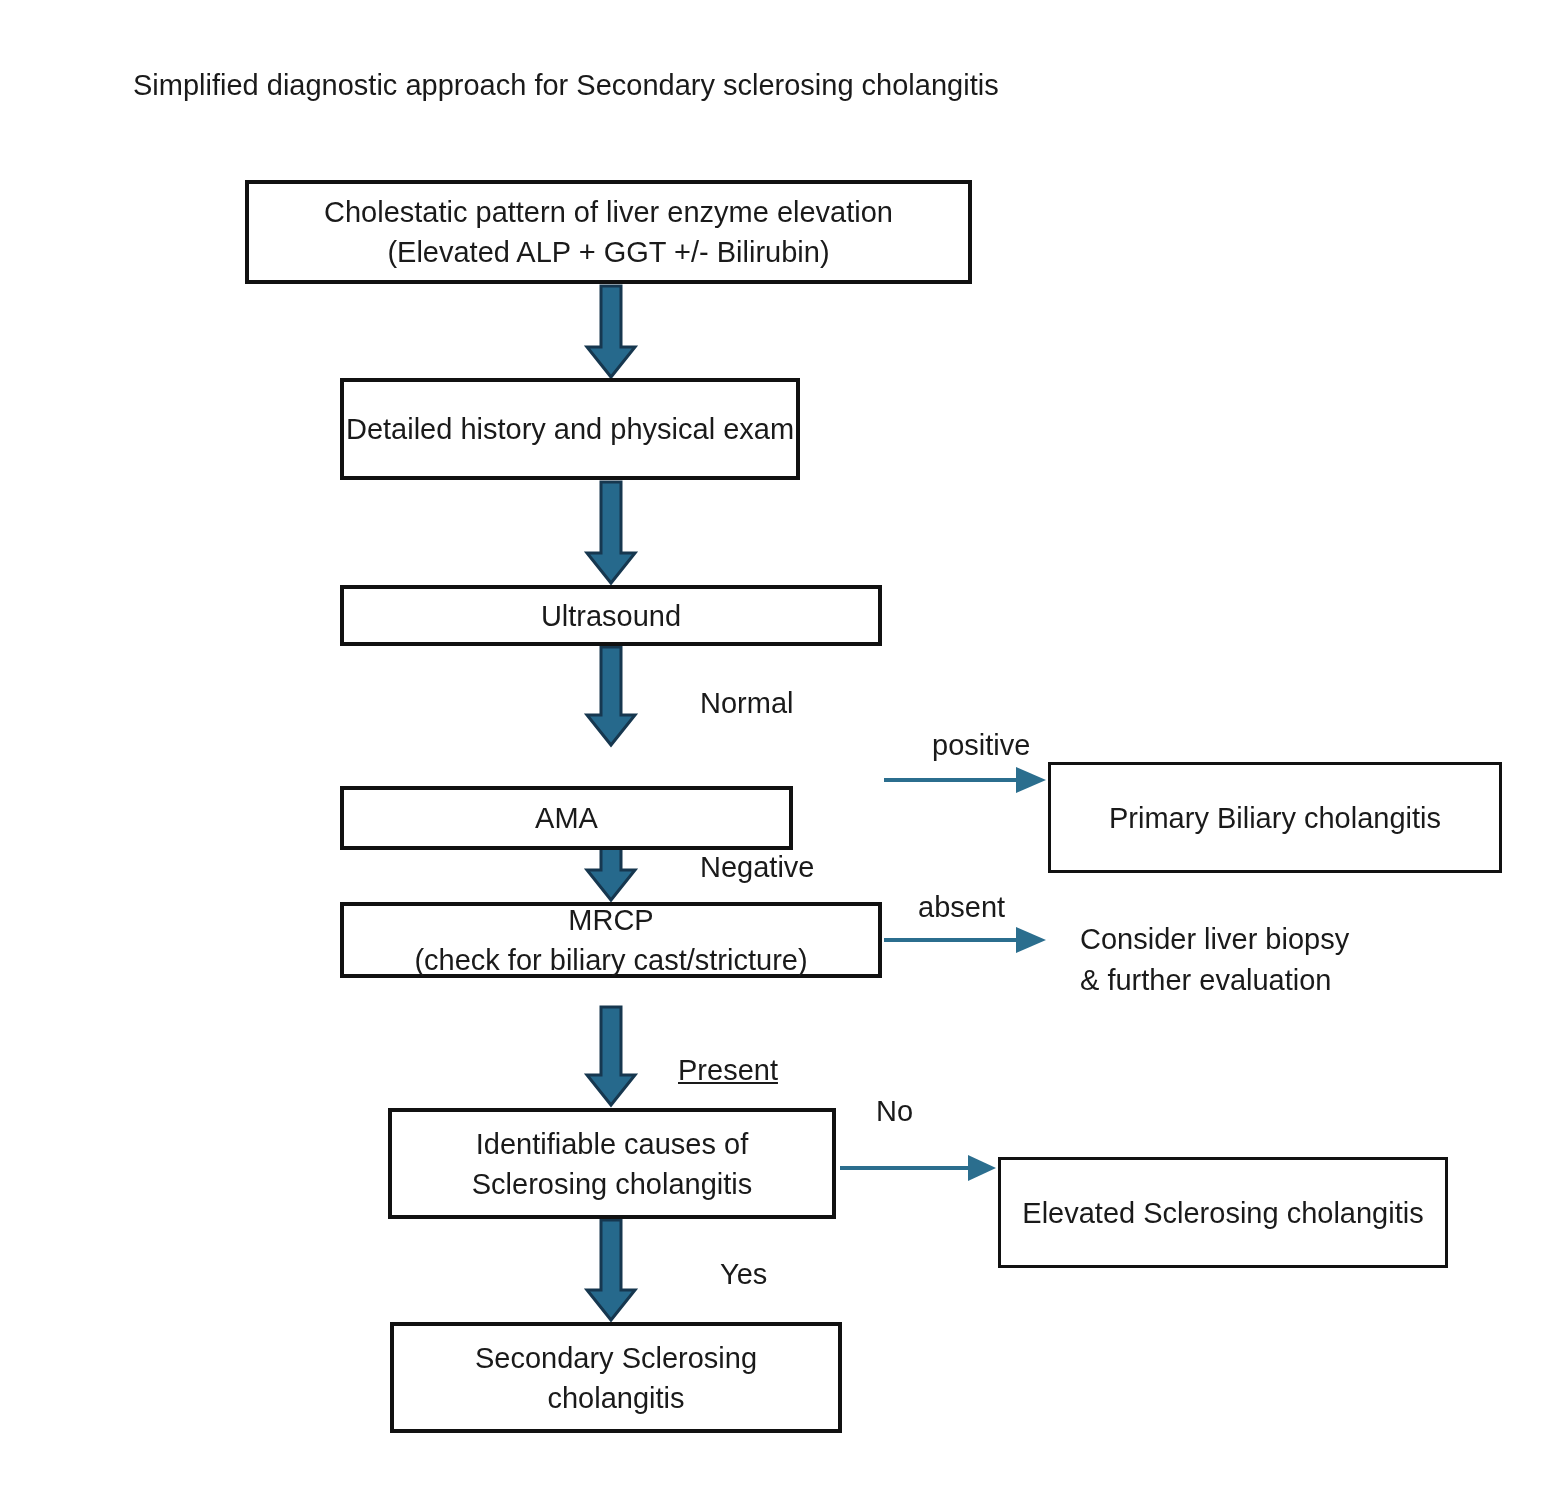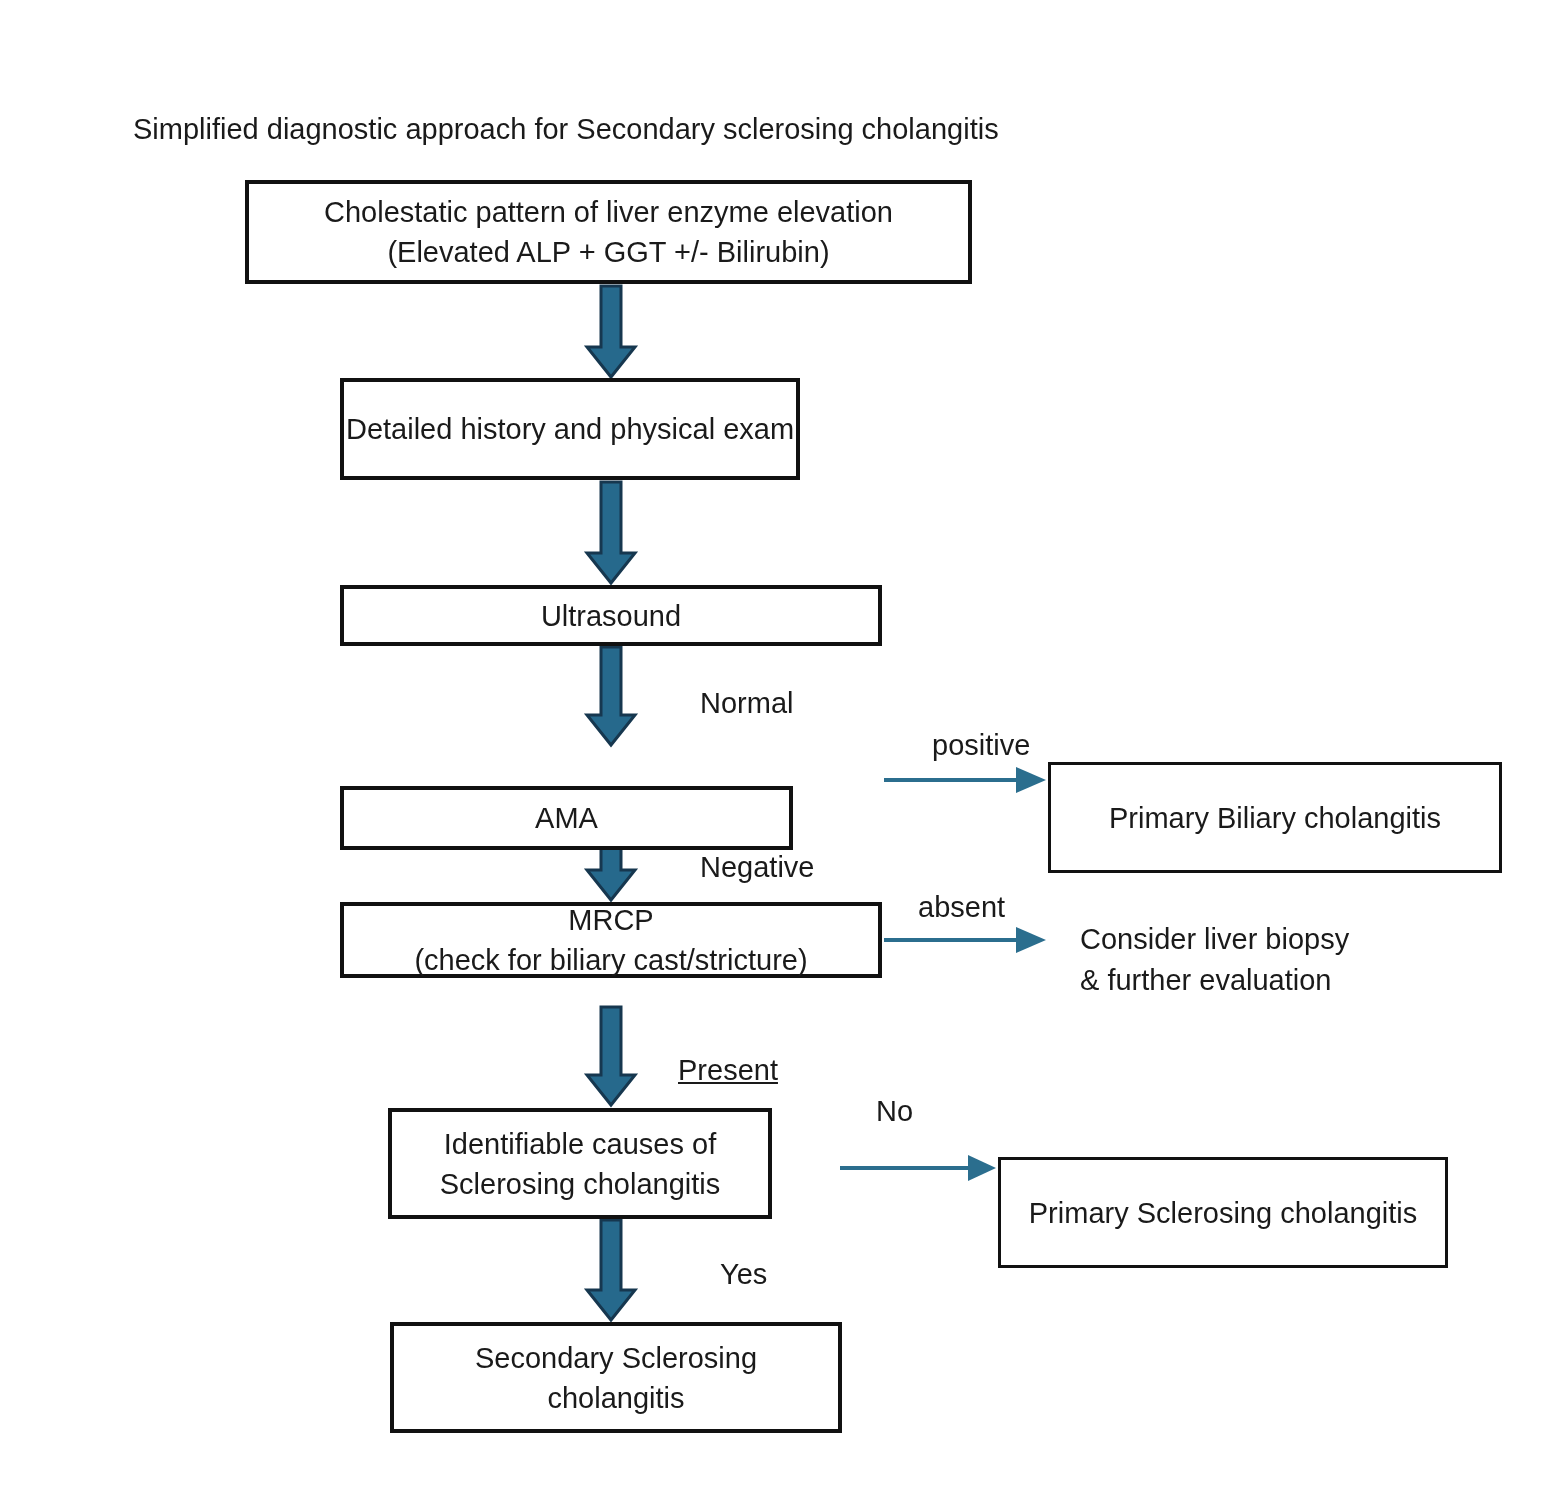--- a/index.html
+++ b/index.html
@@ -16,21 +16,20 @@
     width:1560px;height:1501px;
     background:var(--bg);
     font-family:"Liberation Sans", sans-serif;
     color:var(--text);
     overflow:hidden;
   }
   .title{
     position:absolute;left:133px;top:68px;
     font-size:29px;line-height:34px;color:var(--text);
     white-space:nowrap;
-    margin-top:44px;
   }
   .box{
     position:absolute;box-sizing:border-box;
     background:var(--bg);
     border:4px solid var(--border);
     display:flex;flex-direction:column;
     align-items:center;justify-content:center;
     text-align:center;
     font-size:29px;line-height:40px;
     color:var(--text);
@@ -98,27 +97,27 @@
   <div class="box" style="left:340px;top:902px;width:542px;height:76px;">
     <div>MRCP</div>
     <div>(check for biliary cast/stricture)</div>
   </div>
 
   <div class="note">
     <div>Consider liver biopsy</div>
     <div>&amp; further evaluation</div>
   </div>
 
-  <div class="box" style="left:388px;top:1108px;width:384px;height:111px;">
+  <div class="box" style="left:388px;top:1108px;width:448px;height:111px;">
     <div>Identifiable causes of</div>
     <div>Sclerosing cholangitis</div>
   </div>
 
   <div class="box thin-border" style="left:998px;top:1122px;width:450px;height:111px;">
-    <div>Primary Sclerosing cholangitis</div>
+    <div>Elevated Sclerosing cholangitis</div>
   </div>
 
   <div class="box" style="left:390px;top:1322px;width:452px;height:111px;">
     <div>Secondary Sclerosing</div>
     <div>cholangitis</div>
   </div>
 
   <span class="edge-label" style="left:700px;top:679px;">Normal</span>
   <span class="edge-label" style="left:932px;top:721px;">positive</span>
   <span class="edge-label" style="left:700px;top:843px;">Negative</span>

